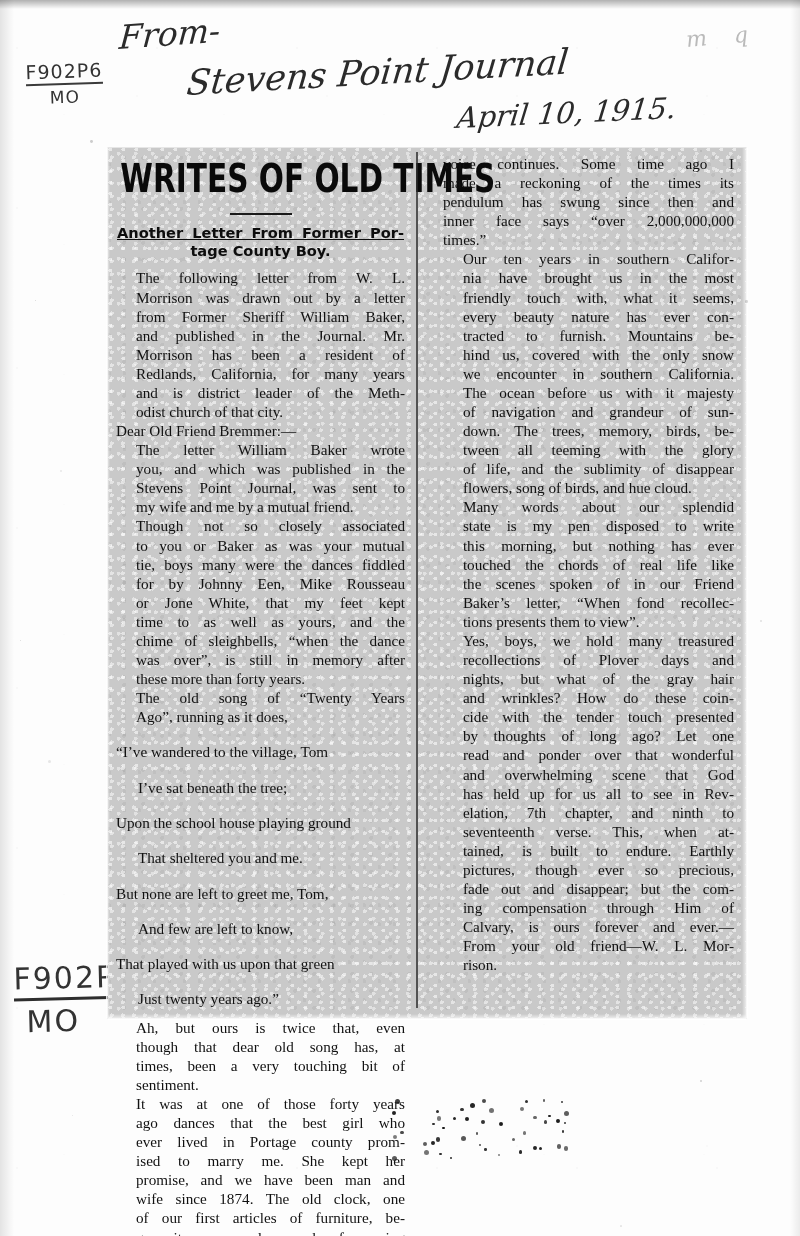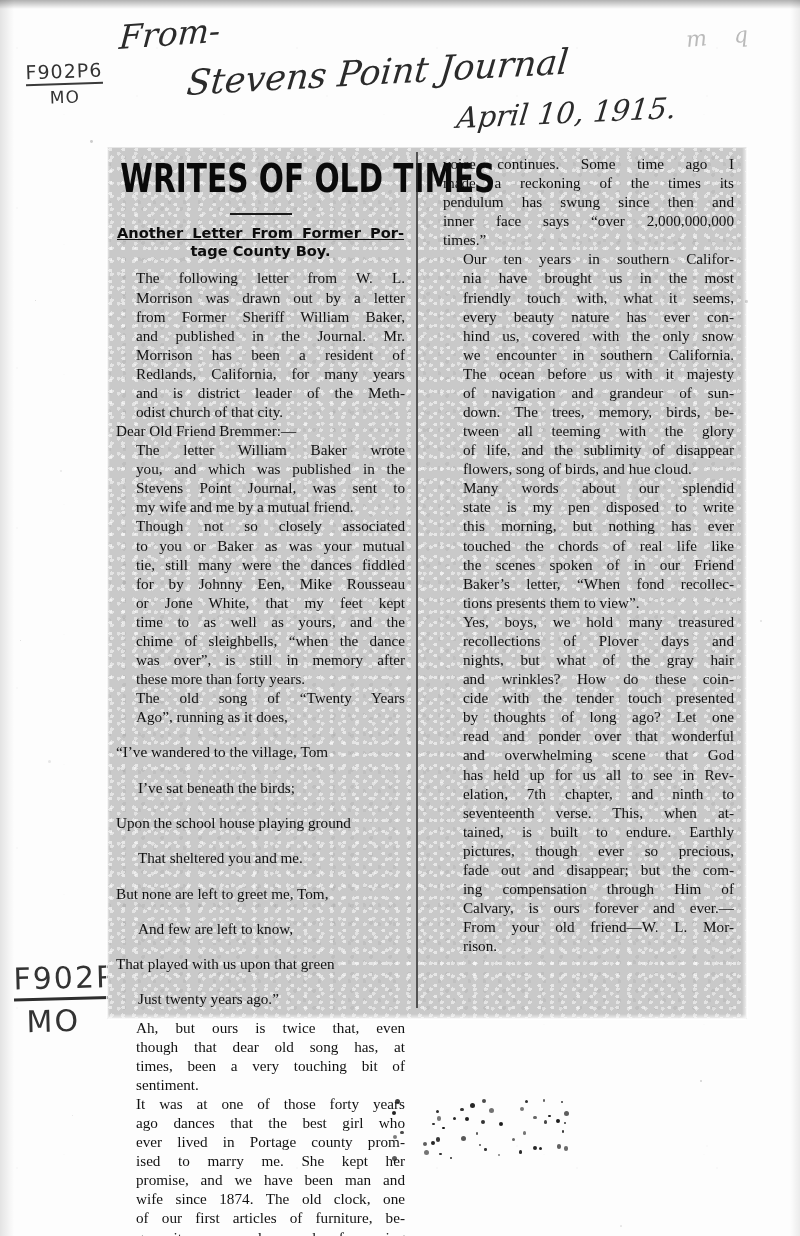--- a/index.html
+++ b/index.html
@@ -324,37 +324,37 @@
       <div class="body-p">
           <span class="ln indent1">The letter William Baker wrote</span>
           <span class="ln">you, and which was published in the</span>
           <span class="ln">Stevens Point Journal, was sent to</span>
           <span class="ln last">my wife and me by a mutual friend.</span>
         </div>
 
       <div class="body-p">
           <span class="ln indent1">Though not so closely associated</span>
           <span class="ln">to you or Baker as was your mutual</span>
-          <span class="ln">tie, still many were the dances fiddled</span>
+          <span class="ln">tie, boys many were the dances fiddled</span>
           <span class="ln">for by Johnny Een, Mike Rousseau</span>
           <span class="ln">or Jone White, that my feet kept</span>
           <span class="ln">time to as well as yours, and the</span>
           <span class="ln">chime of sleighbells, “when the dance</span>
           <span class="ln">was over”, is still in memory after</span>
           <span class="ln last">these more than forty years.</span>
         </div>
 
       <div class="body-p">
           <span class="ln indent1">The old song of “Twenty Years</span>
           <span class="ln last">Ago”, running as it does,</span>
         </div>
 
       <div class="poem">
           <span class="pl">“I’ve wandered to the village, Tom</span>
-          <span class="pl ind">I’ve sat beneath the birds;</span>
+          <span class="pl ind">I’ve sat beneath the tree;</span>
           <span class="pl">Upon the school house playing ground</span>
           <span class="pl ind">That sheltered you and me.</span>
           <span class="pl">But none are left to greet me, Tom,</span>
           <span class="pl ind">And few are left to know,</span>
           <span class="pl">That played with us upon that green</span>
           <span class="pl ind">Just twenty years ago.”</span>
         </div>
 
       <div class="body-p">
           <span class="ln indent1">Ah, but ours is twice that, even</span>
@@ -385,20 +385,21 @@
           <span class="ln">pendulum has swung since then and</span>
           <span class="ln">inner face says “over 2,000,000,000</span>
           <span class="ln last">times.”</span>
         </div>
 
       <div class="body-p">
           <span class="ln indent1">Our ten years in southern Califor-</span>
           <span class="ln">nia have brought us in the most</span>
           <span class="ln">friendly touch with, what it seems,</span>
           <span class="ln">every beauty nature has ever con-</span>
+          <span class="ln">tracted to furnish.  Mountains be-</span>
           <span class="ln">hind us, covered with the only snow</span>
           <span class="ln">we encounter in southern California.</span>
           <span class="ln">The ocean before us with it majesty</span>
           <span class="ln">of navigation and grandeur of sun-</span>
           <span class="ln">down.   The trees, memory, birds, be-</span>
           <span class="ln">tween all teeming with the glory</span>
           <span class="ln">of life, and the sublimity of disappear</span>
           <span class="ln last">flowers, song of birds, and hue cloud.</span>
         </div>
 

